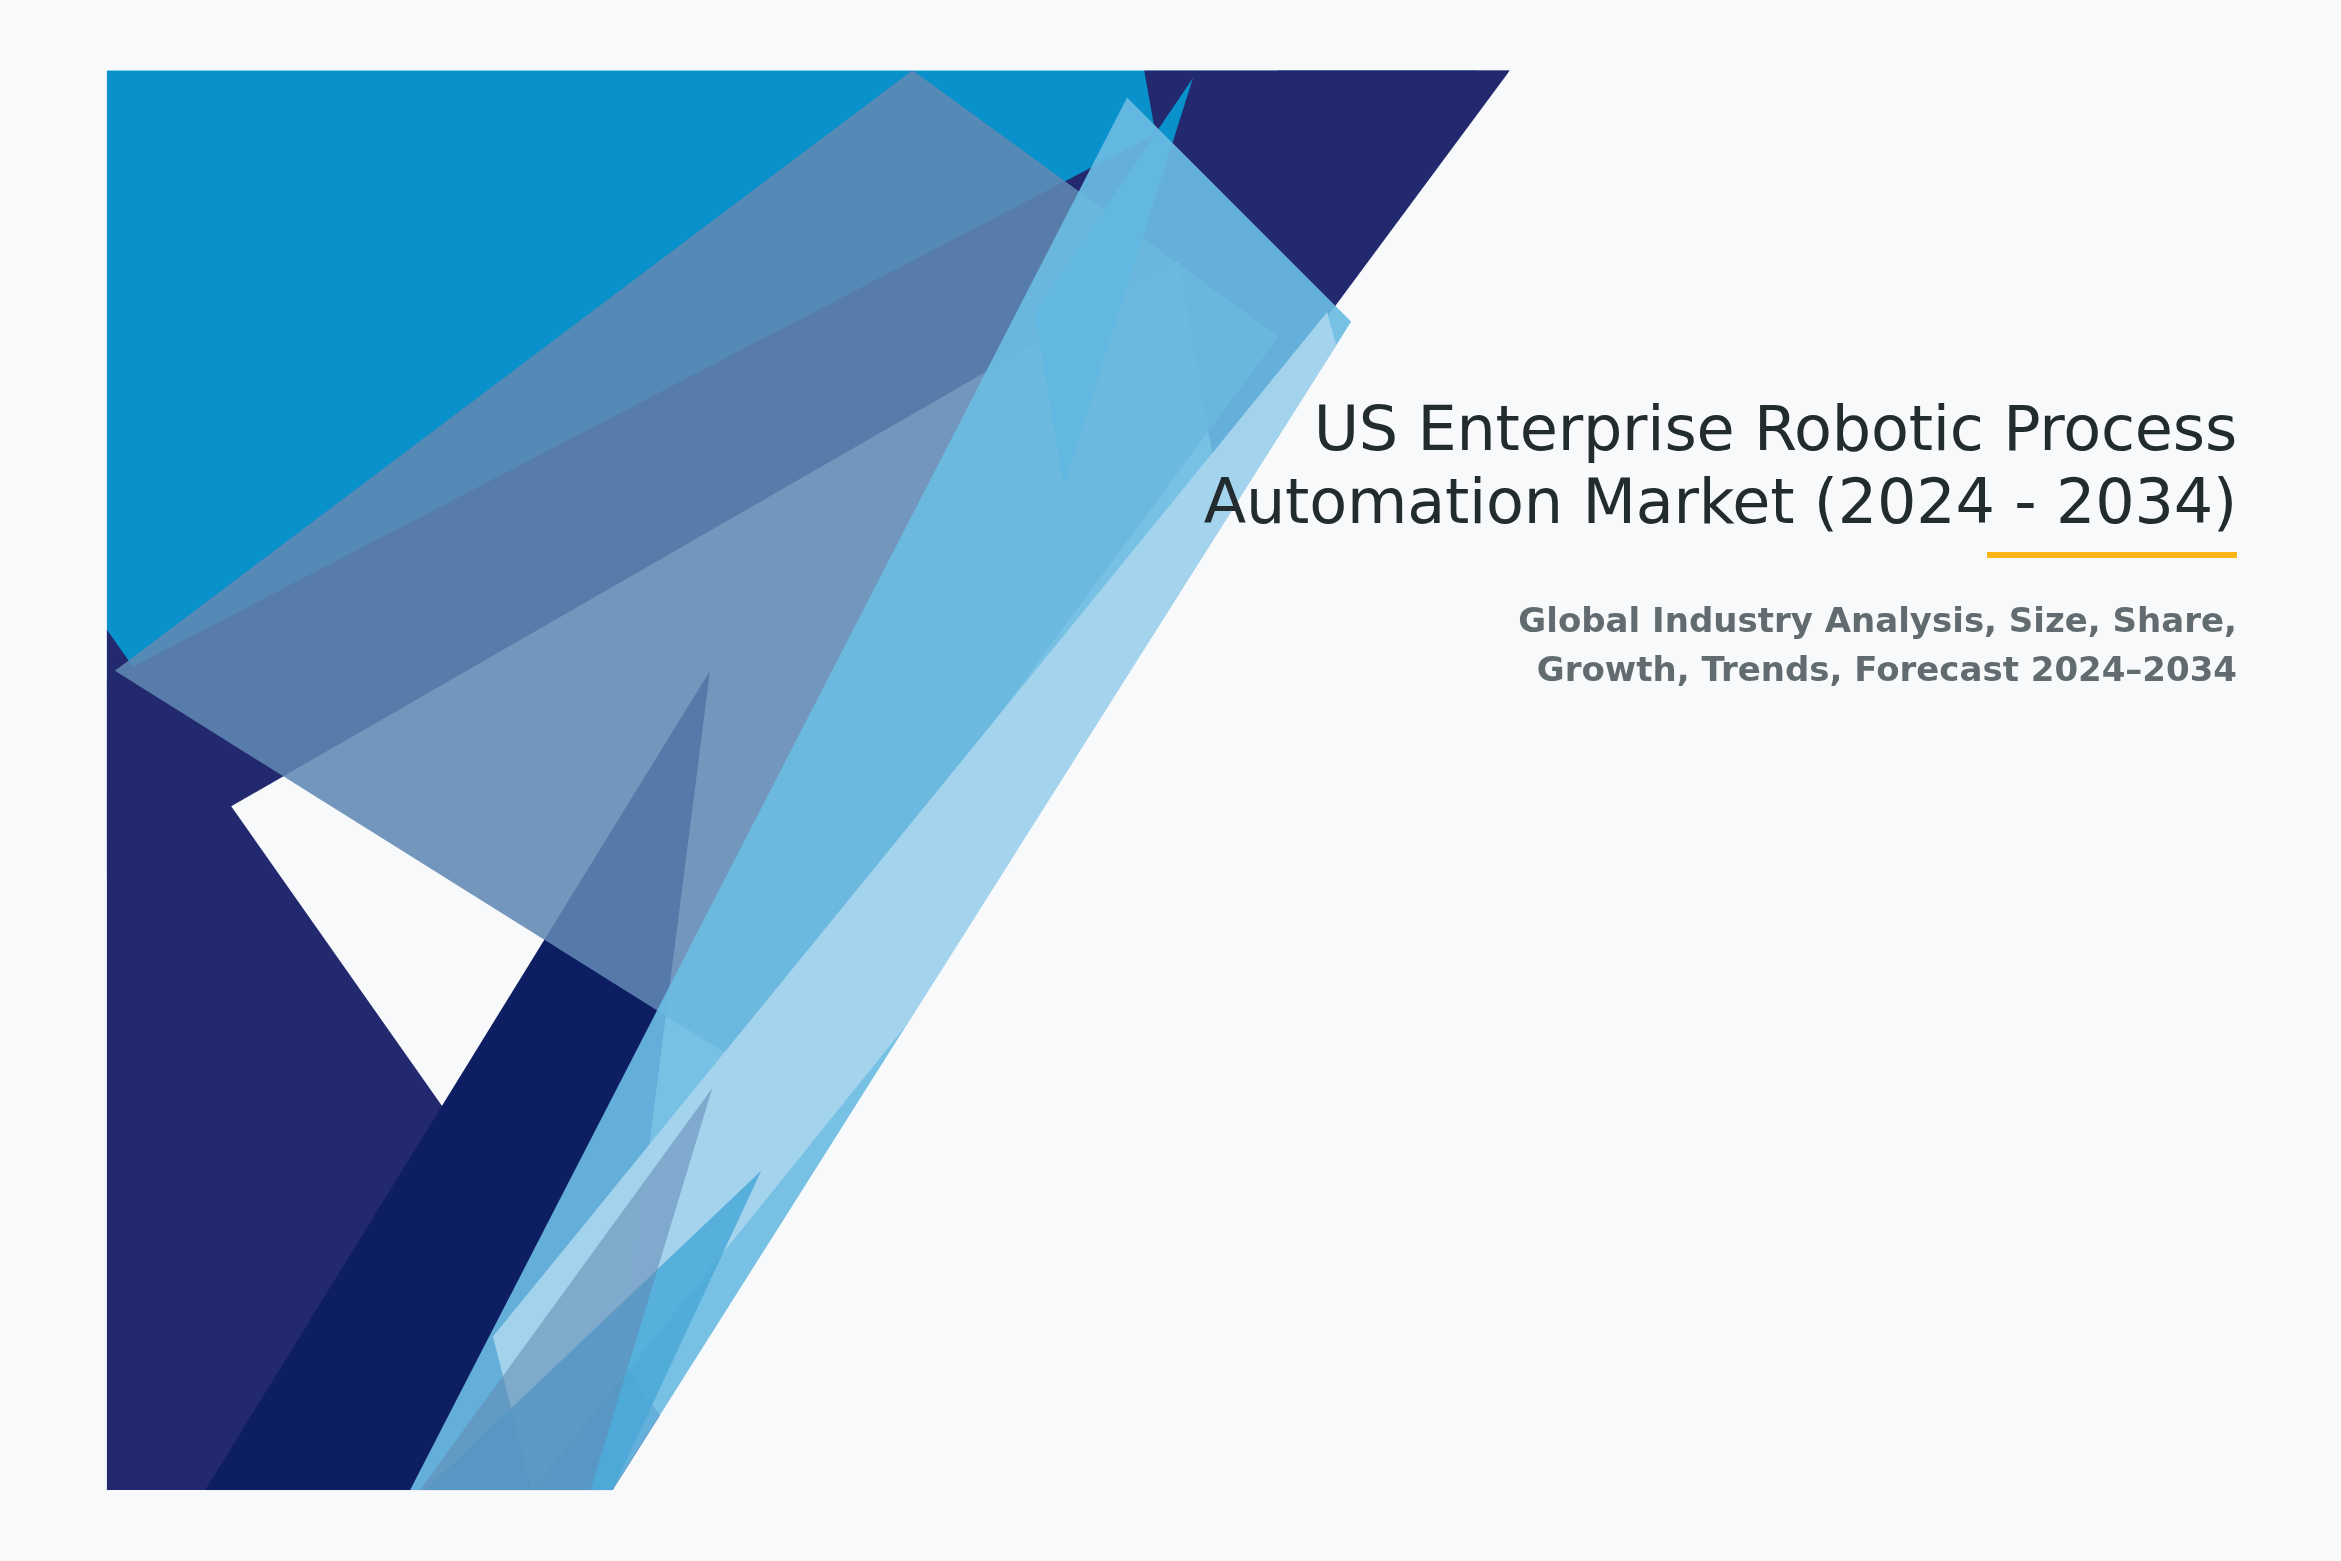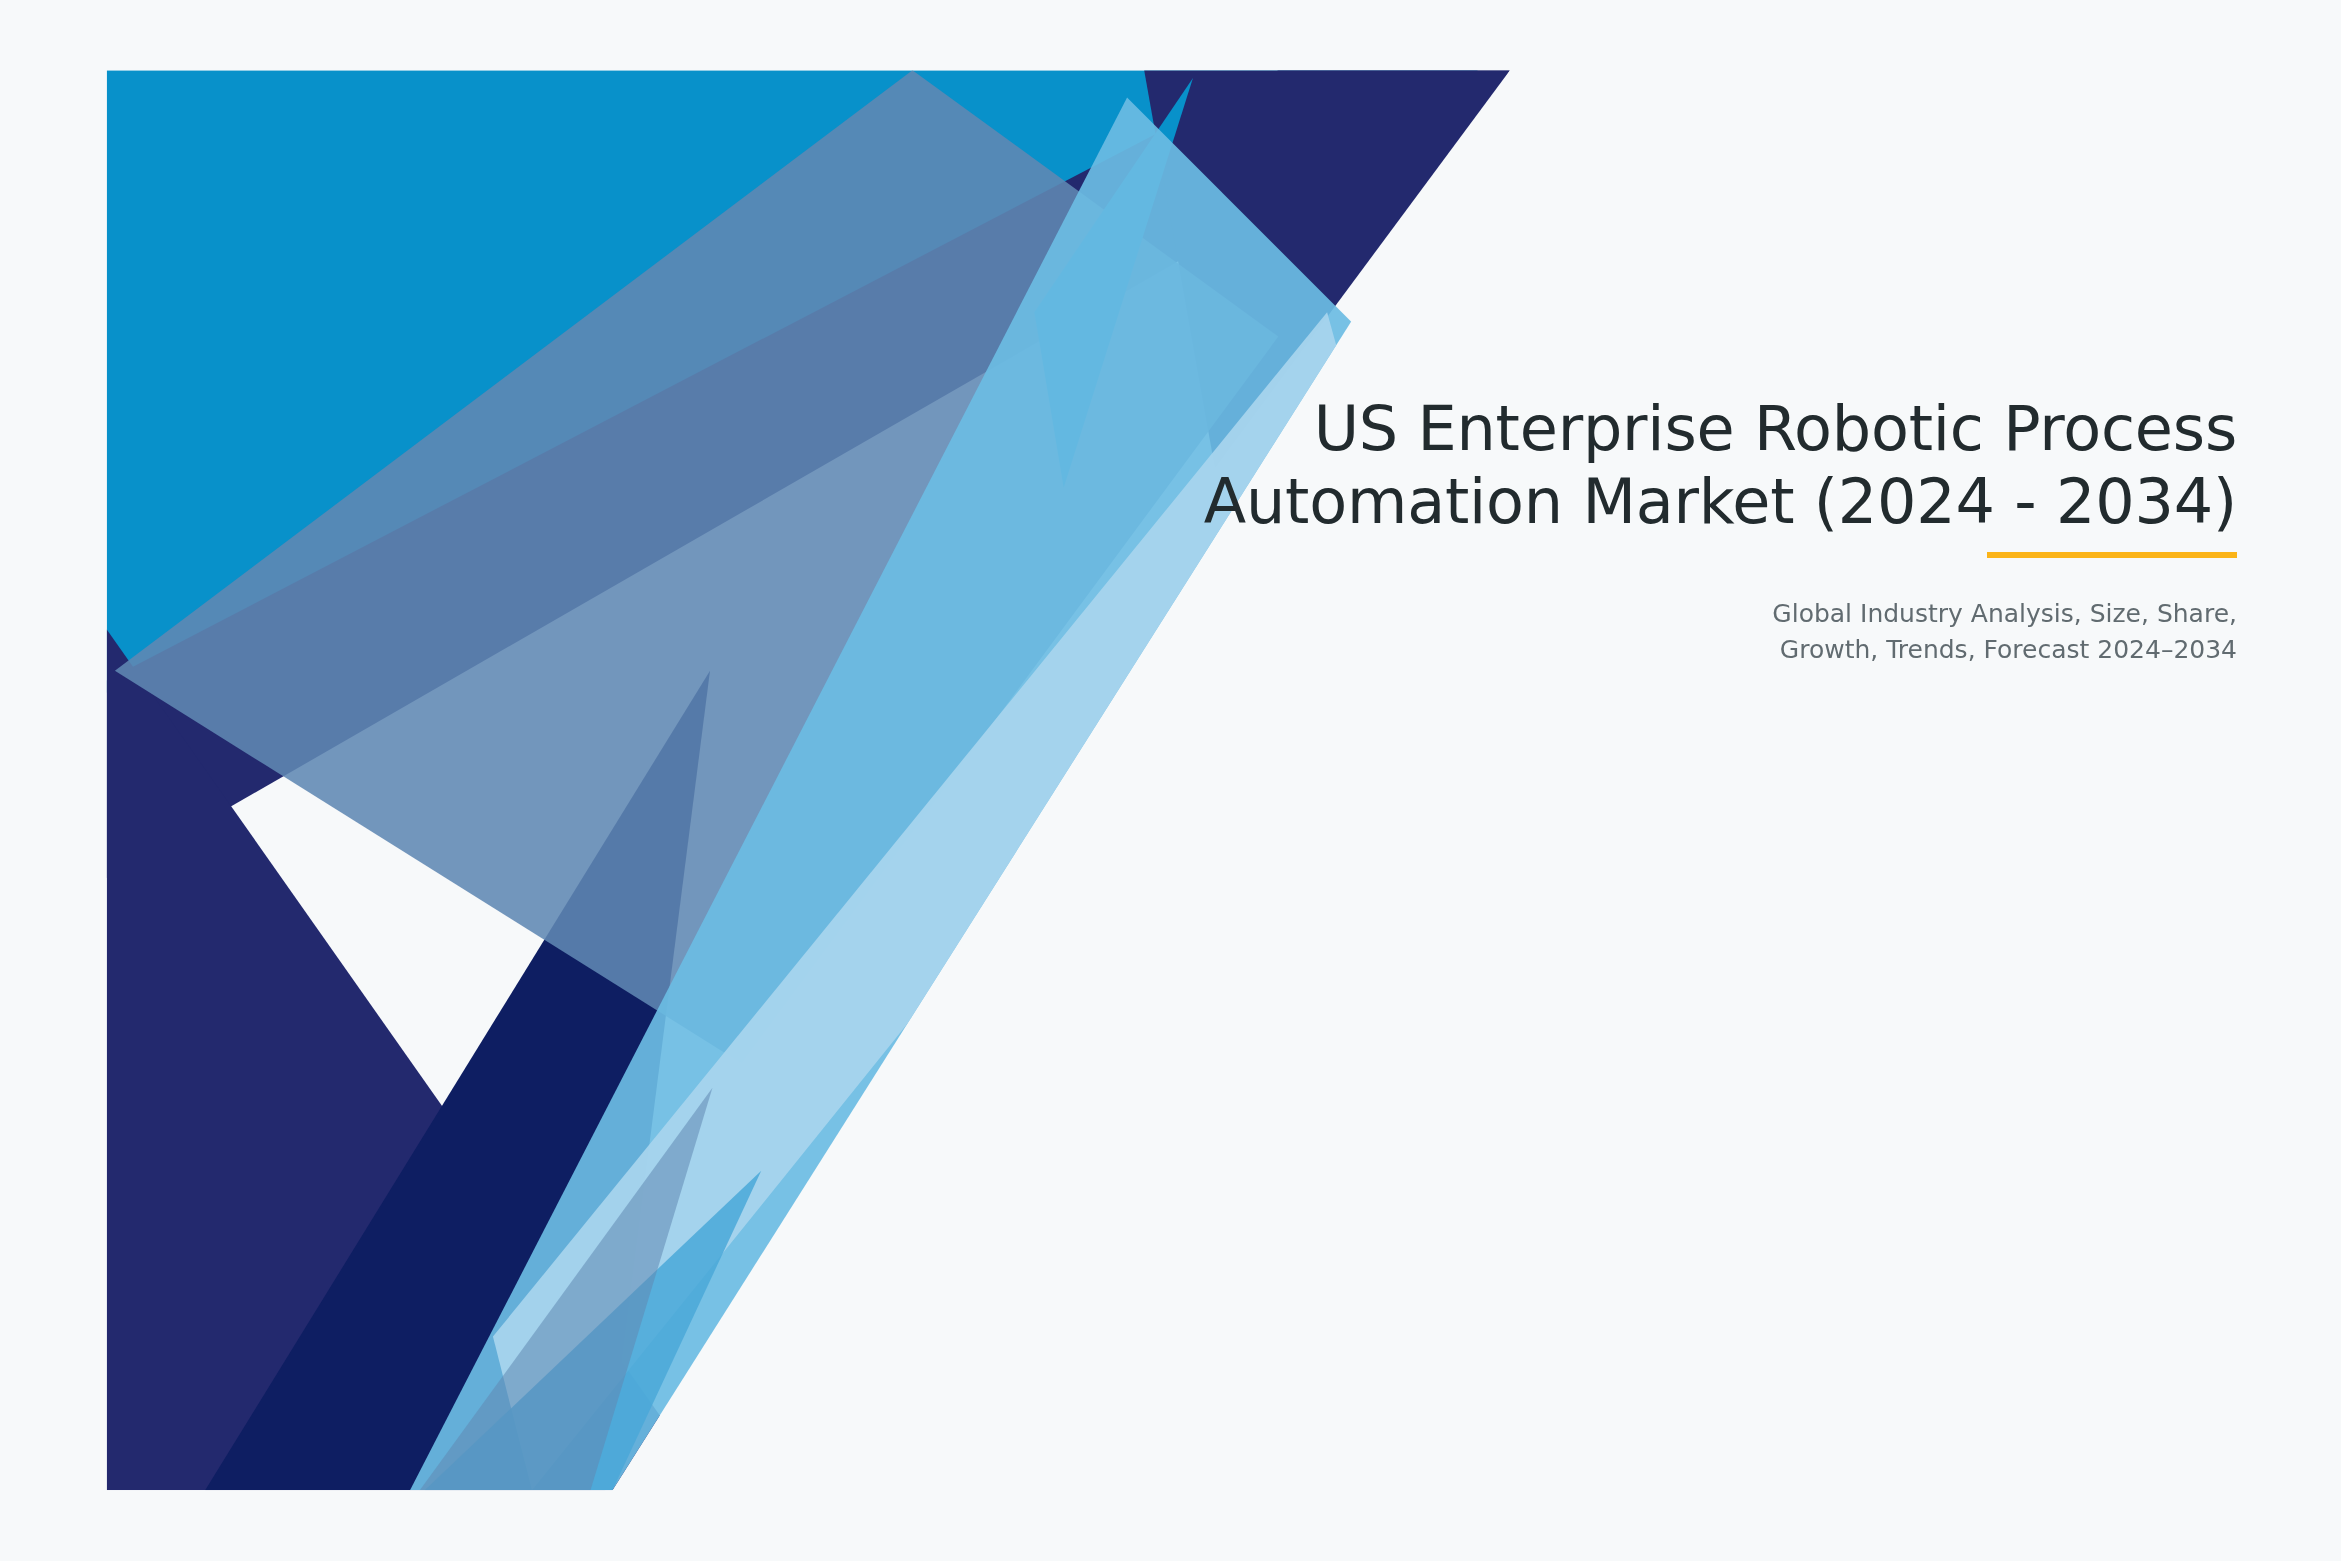--- a/index.html
+++ b/index.html
@@ -59,23 +59,23 @@
     right: 0px;
     top: 160px;
     width: 250px;
     height: 6.3px;
     background: #fbb418;
     z-index: 1;
   }
 
   #page-subtitle {
     margin-top: 58px;
-    font-size: 25px;
+    font-size: 34px;
     line-height: 1.42;
-    font-weight: 400;
+    font-weight: 700;
     color: #616b70;
     white-space: pre-line;
   }
 </style>
 </head>
 <body style="background: rgb(247, 249, 250);">
 
 <div id="artwork">
   <svg viewBox="0 0 4800 3200" xmlns="http://www.w3.org/2000/svg">
     <defs>

